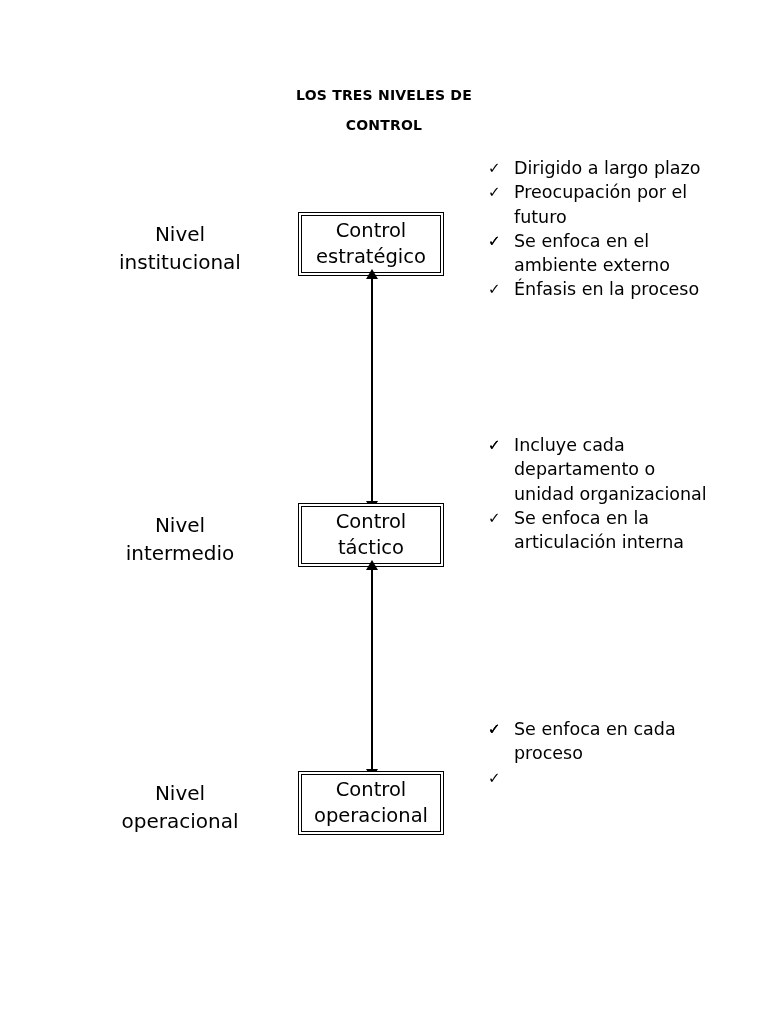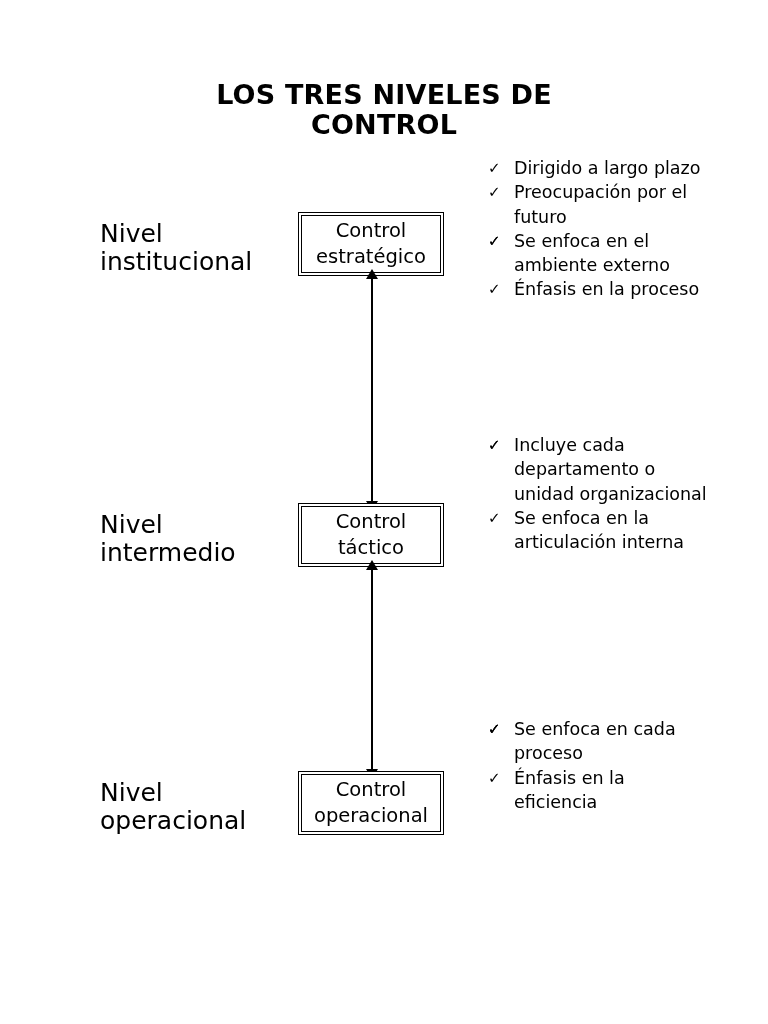--- a/index.html
+++ b/index.html
@@ -18,21 +18,21 @@
 
   
   .title {
     position: absolute;
     left: 184px;
     top: 80px;
     width: 400px;
     text-align: center;
     font-family: "DejaVu Sans", sans-serif;
     font-weight: bold;
-    font-size: 27px;
+    font-size: 14px;
     line-height: 30px;
     letter-spacing: 0.2px;
   }
   .title-line { display: block; }
 
   
   .row {
     position: absolute;
     left: 0;
     width: 768px;
@@ -41,21 +41,22 @@
   .row-institucional { top: 212px; }
   .row-intermedio    { top: 503px; }
   .row-operacional   { top: 771px; }
 
   
   .level-label {
     position: absolute;
     left: 100px;
     top: 8px;
     width: 160px;
-    font-size: 25px;
+    text-align: center;
+    font-size: 20px;
     line-height: 28px;
   }
   .level-label span { display: block; }
 
   
   .control-box {
     position: absolute;
     left: 298px;
     top: 0;
     width: 146px;
@@ -235,16 +236,15 @@
     </div>
     <div class="bullet-item">
       <span class="bullet-check">✓</span>
     </div>
     <div class="bullet-item">
       <span class="bullet-check">✓</span>
       <span>Se enfoca en cada proceso</span>
     </div>
     <div class="bullet-item">
       <span class="bullet-check">✓</span>
-      <span>Énfasis en la eficiencia</span>
     </div>
   </div>
 </div>
 
 </body></html>

